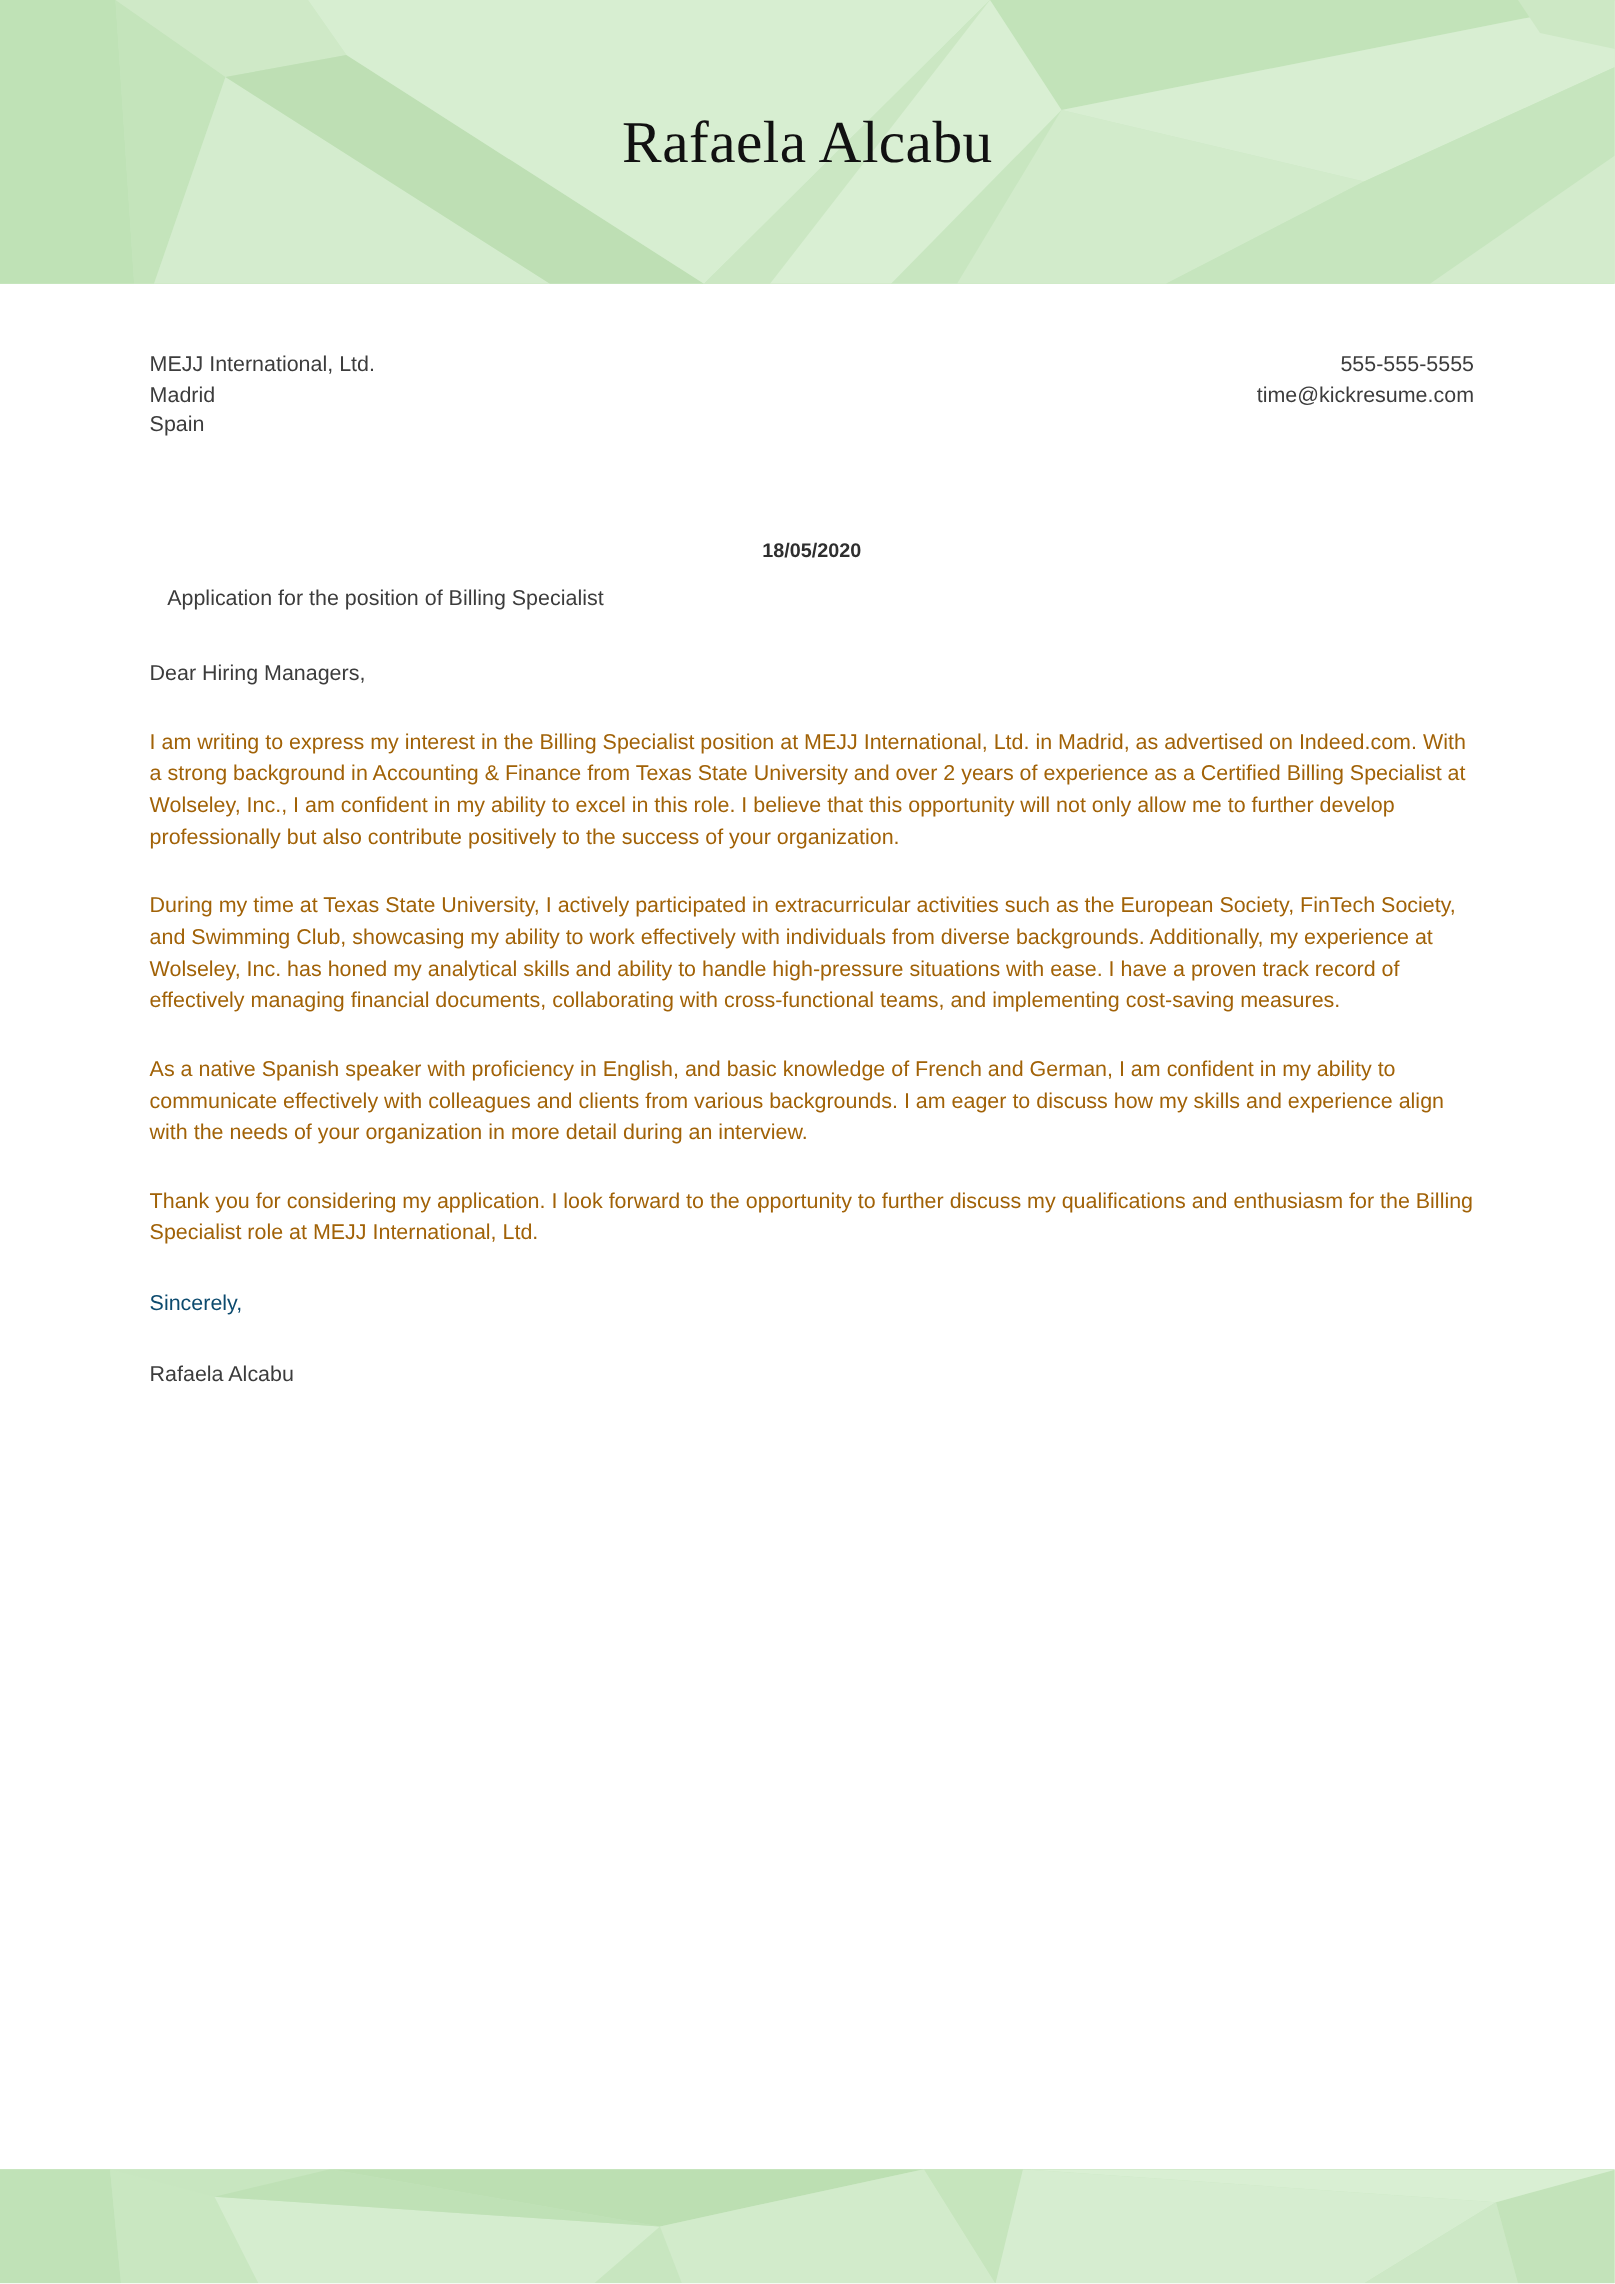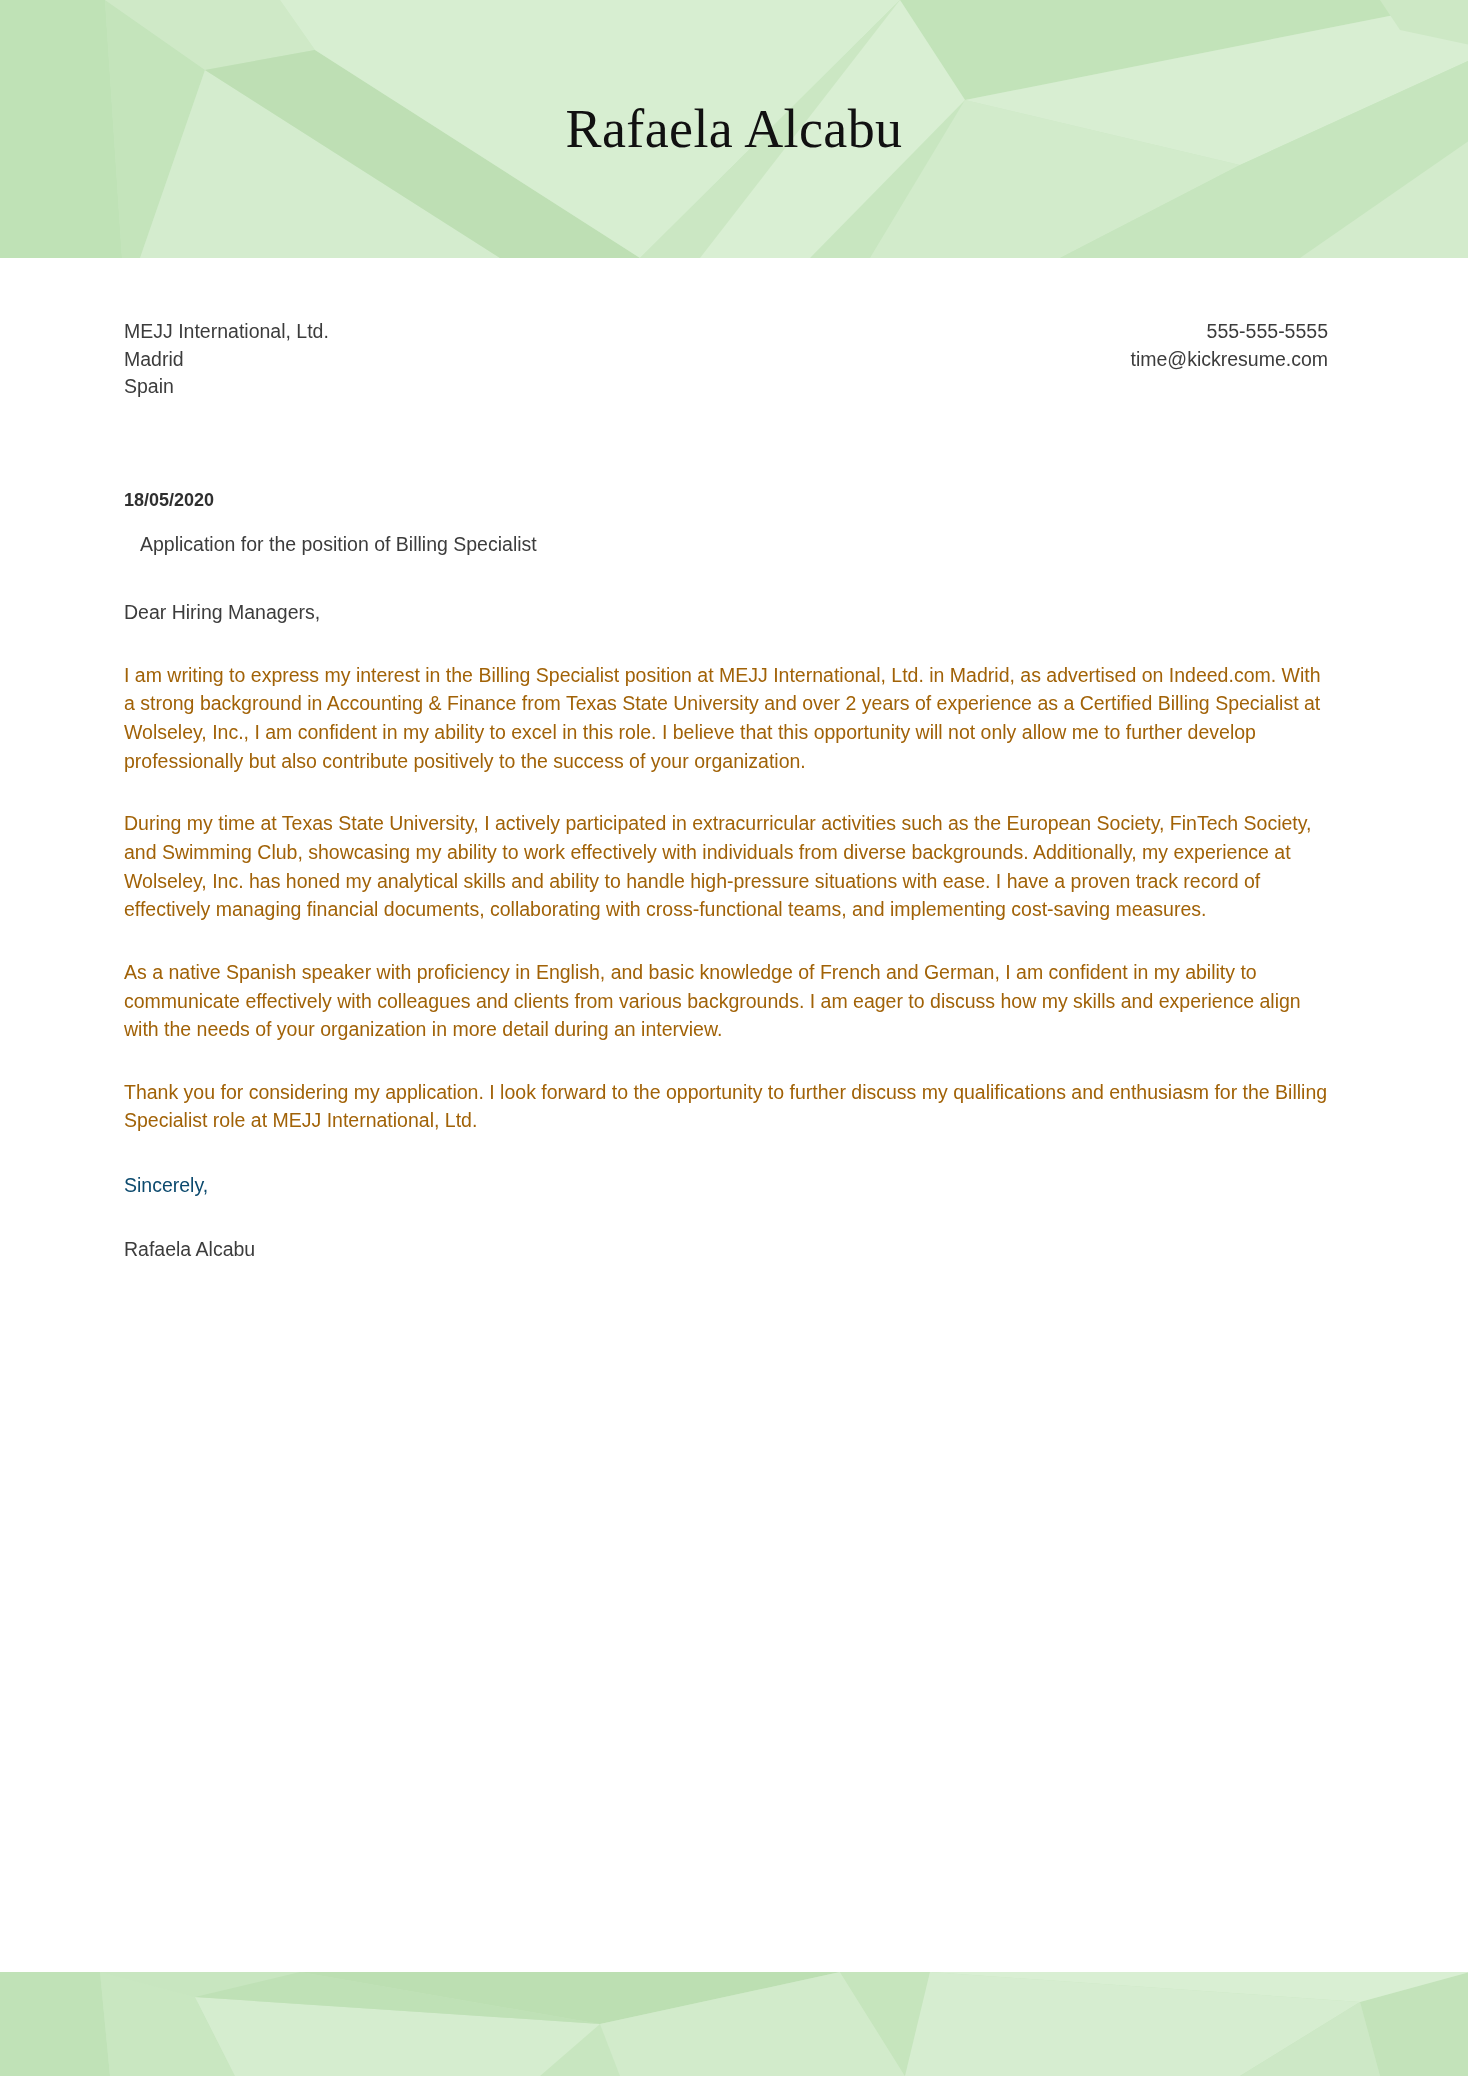--- a/index.html
+++ b/index.html
@@ -61,21 +61,21 @@
     font-weight: 400;
     color: #111111;
     letter-spacing: 0.4px;
     line-height: 1;
   }
 
   
   .content {
     position: absolute;
     top: 258px;
-    left: 0;
+    left: 12px;
     width: 1452px;
     padding: 0 124px;
     box-sizing: border-box;
   }
 
   .addresses {
     display: flex;
     justify-content: space-between;
     align-items: flex-start;
     padding-top: 60px;
@@ -95,20 +95,21 @@
 
   .letter {
     padding-top: 86px;
   }
   .date {
     font-size: 18px;
     font-weight: bold;
     color: #2f2f2f;
     line-height: 1.5;
     margin: 0 0 2px 0;
+    text-align: center;
   }
   .subject {
     font-size: 19.5px;
     color: #3c3c3c;
     line-height: 1.45;
     margin: 16px;
   }
   .salutation {
     font-size: 19.5px;
     color: #3c3c3c;

